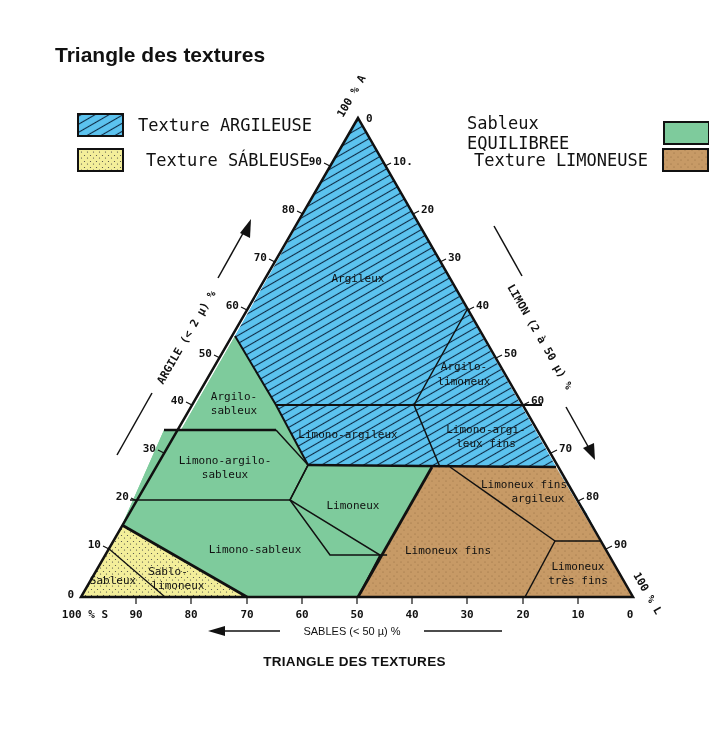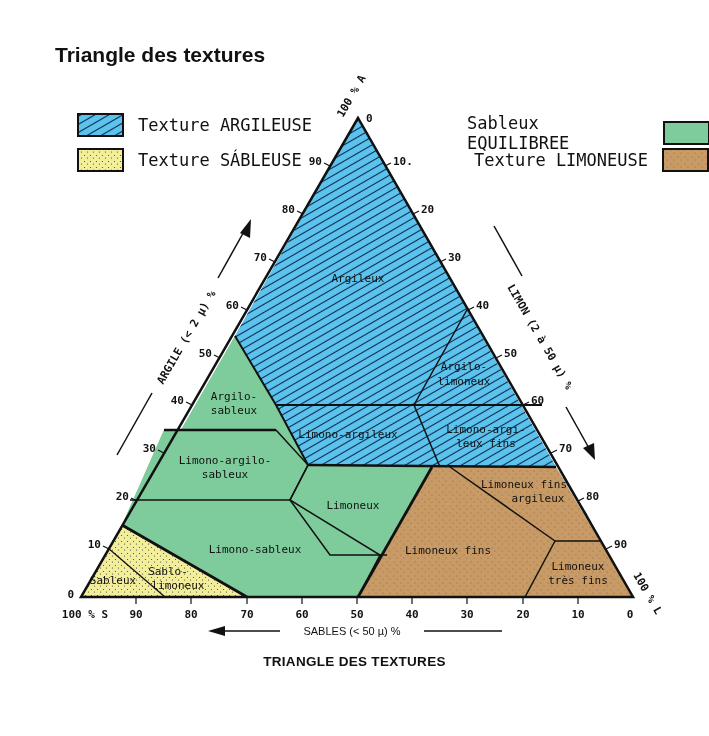--- a/index.html
+++ b/index.html
@@ -19,21 +19,21 @@
 <div class="legend-item" style="left:77px; top:113px;">
   <svg class="swatch" width="47" height="24" style="border:none">
     <rect x="1" y="1" width="45" height="22" fill="url(#hatch)" stroke="#111" stroke-width="2"></rect>
   </svg>
   <span class="legend-label" style="margin-left:14px">Texture ARGILEUSE</span>
 </div>
 <div class="legend-item" style="left:77px; top:148px;">
   <svg class="swatch" width="47" height="24" style="border:none">
     <rect x="1" y="1" width="45" height="22" fill="url(#dotsY)" stroke="#111" stroke-width="2"></rect>
   </svg>
-  <span class="legend-label" style="margin-left:14px">Texture SÁBLEUSE</span>
+  <span class="legend-label" style="margin-left:22px">Texture SÁBLEUSE</span>
 </div>
 <div class="legend-item" style="left:467px; top:113px;">
   <span class="legend-label" style="margin-right:14px">Sableux EQUILIBREE</span>
   <svg class="swatch" width="47" height="24" style="border:none">
     <rect x="1" y="1" width="45" height="22" fill="#7ecb9c" stroke="#111" stroke-width="2"></rect>
   </svg>
 </div>
 <div class="legend-item" style="left:474px; top:148px;align-items:center;">
   <span class="legend-label" style="margin-right:14px">Texture LIMONEUSE</span>
   <svg class="swatch" width="47" height="24" style="border:none">

